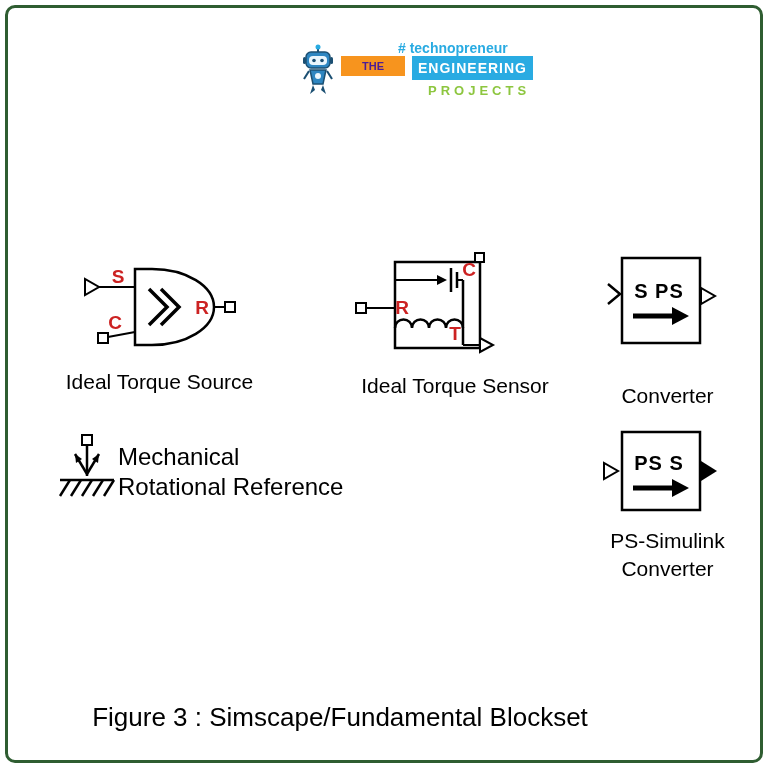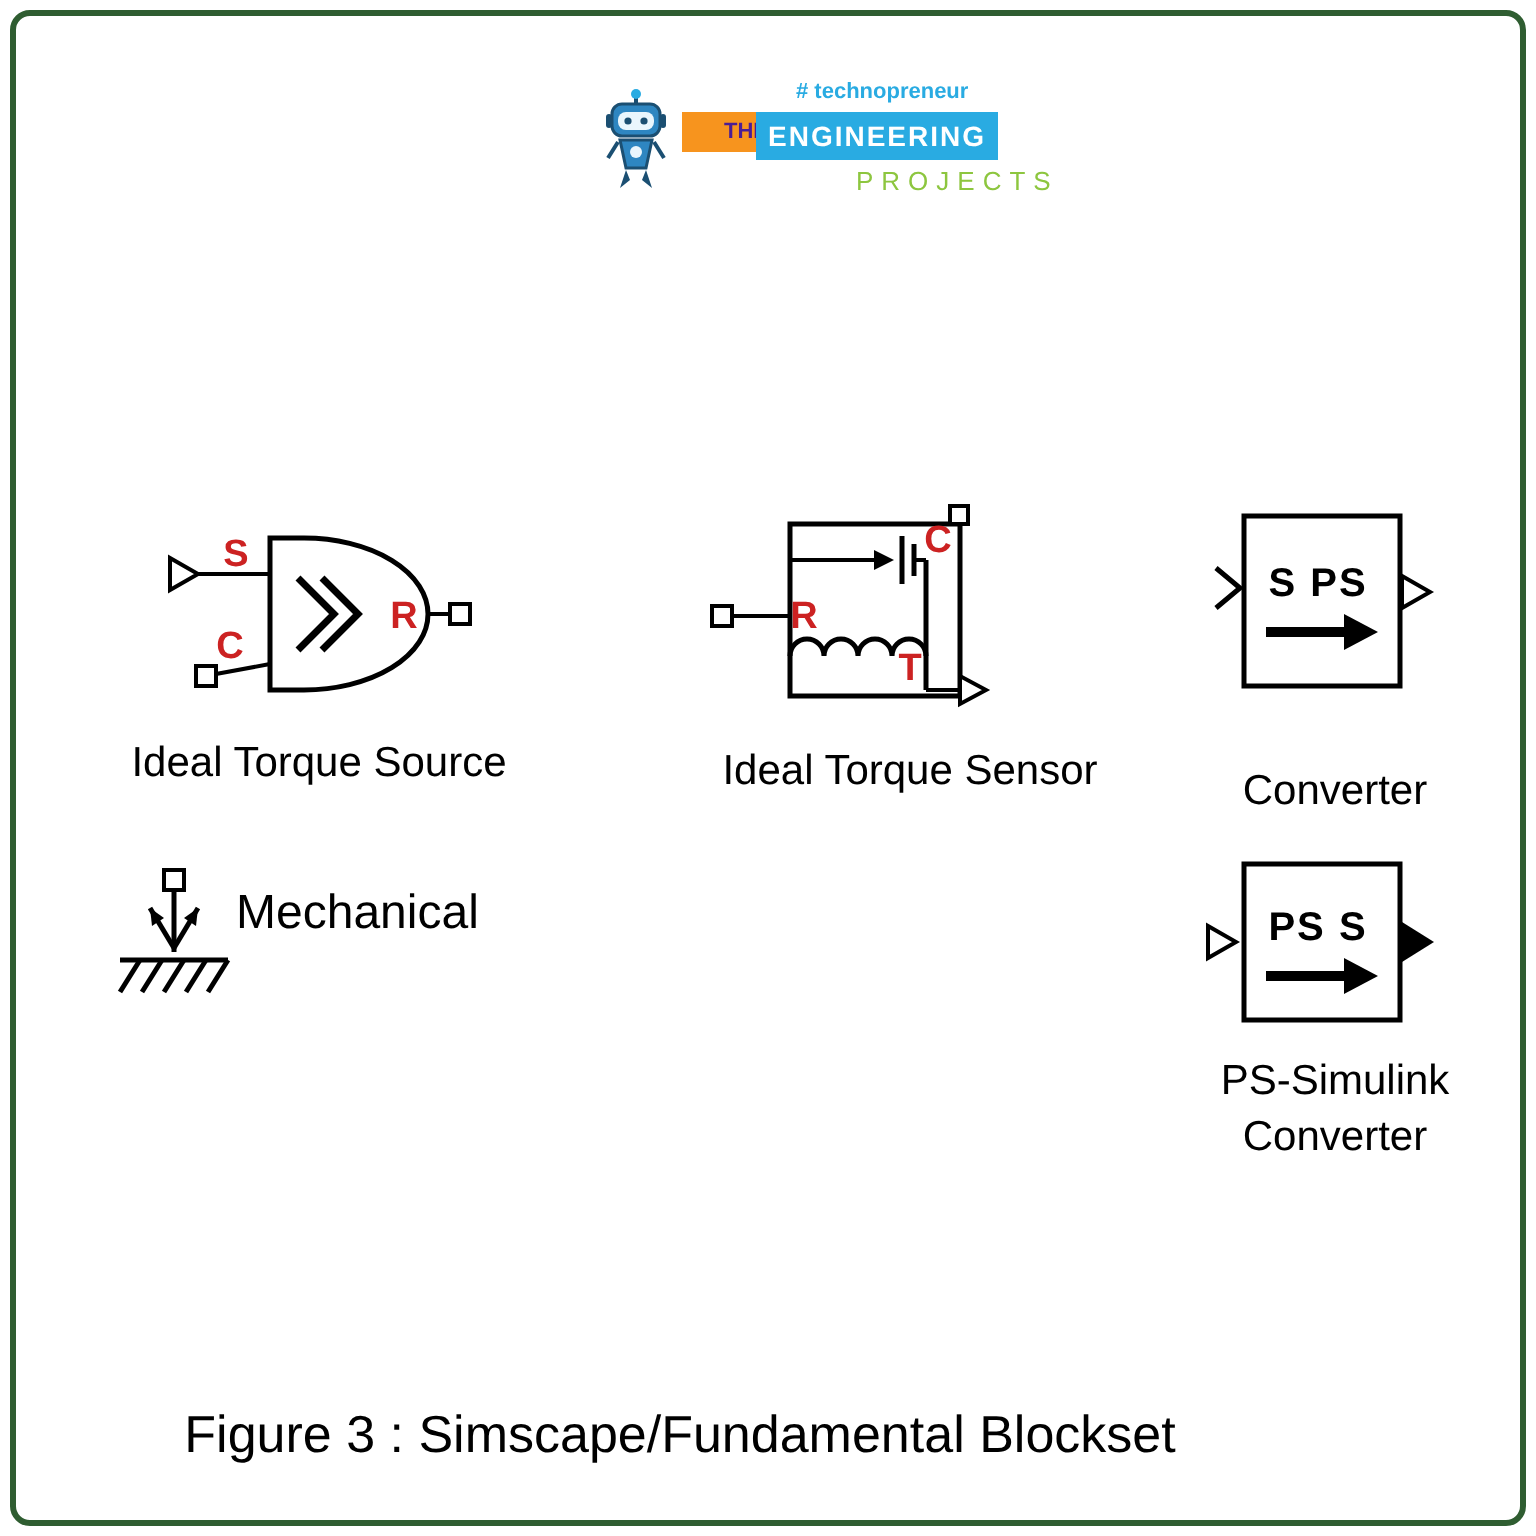--- a/index.html
+++ b/index.html
@@ -8,26 +8,26 @@
   .frame{position:absolute;left:5px;top:5px;right:5px;bottom:5px;
          border:3px solid #2f5d31;border-radius:10px;pointer-events:none;}
   .abs{position:absolute;}
   .block{position:absolute;}
   .block-label{position:absolute;left:0;width:100%;font-size:21px;color:#000;
                text-align:center;line-height:27px;white-space:nowrap;}
   .port-letter{fill:#cc2222;font-weight:bold;font-size:19px;
                font-family:"Liberation Sans",sans-serif;}
   .inner-label{fill:#000;font-weight:bold;font-size:20px;letter-spacing:1px;
                font-family:"Liberation Sans",sans-serif;}
-  .logo-tagline{color:#29abe2;font-size:11px;font-weight:bold;white-space:nowrap;}
+  .logo-tagline{color:#29abe2;font-size:14px;font-weight:bold;white-space:nowrap;}
   .logo-the{background:#f7941e;color:#4c1d95;font-weight:bold;font-size:11px;
             padding:4px 21px;display:inline-block;}
   .logo-eng{background:#29abe2;color:#fff;font-weight:bold;font-size:14px;
-            padding:4px 6px;letter-spacing:1px;display:inline-block;}
-  .logo-projects{color:#8dc63f;font-weight:normal;font-size:13px;letter-spacing:4px;white-space:nowrap;padding-left:14px;}
+            padding:4px 6px;letter-spacing:1px;display:inline-block;margin-left:34px;}
+  .logo-projects{color:#8dc63f;font-weight:bold;font-size:13px;letter-spacing:4px;white-space:nowrap;padding-left:14px;}
   .caption{position:absolute;top:702px;left:0;width:680px;font-size:26px;
            color:#000;text-align:center;}
   .mrr-label{position:absolute;font-size:24px;color:#000;line-height:30px;white-space:nowrap;}
   svg{display:block;}
 </style>
 </head>
 <body>
 
 <div class="frame"></div>
 
@@ -117,20 +117,21 @@
     <line x1="8" y1="50" x2="62" y2="50" stroke="#000" stroke-width="2.5"></line>
     <g stroke="#000" stroke-width="2.5">
       <line x1="18" y1="50" x2="8" y2="66"></line>
       <line x1="29" y1="50" x2="19" y2="66"></line>
       <line x1="40" y1="50" x2="30" y2="66"></line>
       <line x1="51" y1="50" x2="41" y2="66"></line>
       <line x1="62" y1="50" x2="52" y2="66"></line>
     </g>
   </svg>
   <div class="mrr-label" style="left:66px;top:12px;">Mechanical</div>
+  <div class="mrr-label" style="left:66px;top:42px;">Rotational Reference</div>
 </div>
 
 <div class="block" style="left:595px;top:428px;width:145px;height:160px;">
   <svg width="145" height="90" viewBox="0 0 145 90">
     <polygon points="9,35 9,51 23,43" fill="#fff" stroke="#000" stroke-width="2"></polygon>
     <rect x="27" y="4" width="78" height="78" fill="#fff" stroke="#000" stroke-width="2.5"></rect>
     <text class="inner-label" x="64" y="42" text-anchor="middle">PS S</text>
     <line x1="38" y1="60" x2="77" y2="60" stroke="#000" stroke-width="5"></line>
     <polygon points="77,51 77,69 94,60" fill="#000"></polygon>
     <polygon points="106,33 106,53 122,43" fill="#000"></polygon>

